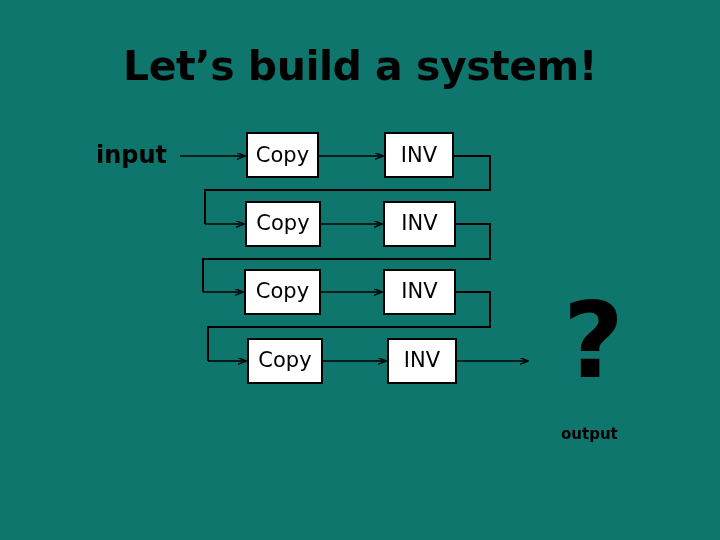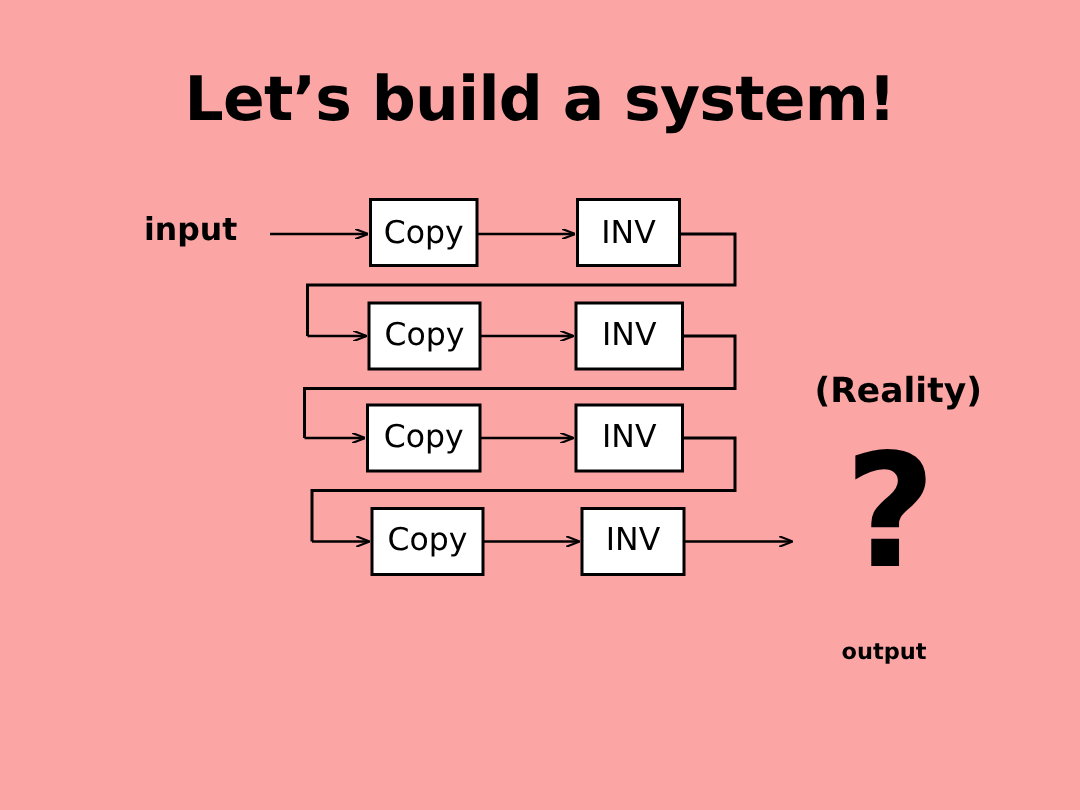--- a/index.html
+++ b/index.html
@@ -4,21 +4,21 @@
 <style>
   html, body {
     margin: 0;
     padding: 0;
     background: #ffffff;
   }
   #slide {
     position: relative;
     width: 720px;
     height: 540px;
-    background: #fca5a5;
+    background: #0f766e;
     overflow: hidden;
     font-family: "DejaVu Sans", sans-serif;
   }
 
   
   #title {
     position: absolute;
     left: 0;
     top: 42px;
     width: 720px;
@@ -66,21 +66,21 @@
   
   .free-label {
     position: absolute;
     font-family: "DejaVu Sans", sans-serif;
     color: #000000;
     white-space: nowrap;
   }
   #label-input {
     left: 96px;
     top: 141px;
-    font-size: 21px;
+    font-size: 24px;
     font-weight: bold;
   }
   #label-reality {
     left: 543px;
     top: 248px;
     font-size: 23px;
     font-weight: bold;
   }
   #label-output {
     left: 561px;
@@ -143,19 +143,18 @@
     <text class="box-label" x="285" y="361">Copy</text>
     <line class="wire-thin" x1="322" y1="361" x2="386" y2="361" marker-end="url(#arrowhead)"></line>
     <rect class="box-rect" x="388" y="339" width="68" height="44"></rect>
     <text class="box-label" x="422" y="361">INV</text>
 
     <line class="wire-thin" x1="456" y1="361" x2="528" y2="361" marker-end="url(#arrowhead)"></line>
   </svg>
 
   <div class="free-label" id="label-input">input</div>
 
-  <div class="free-label" id="label-reality">(Reality)</div>
 
   <div class="free-label" id="label-question">?</div>
 
   <div class="free-label" id="label-output">output</div>
 
 </div>
 
 </body></html>

